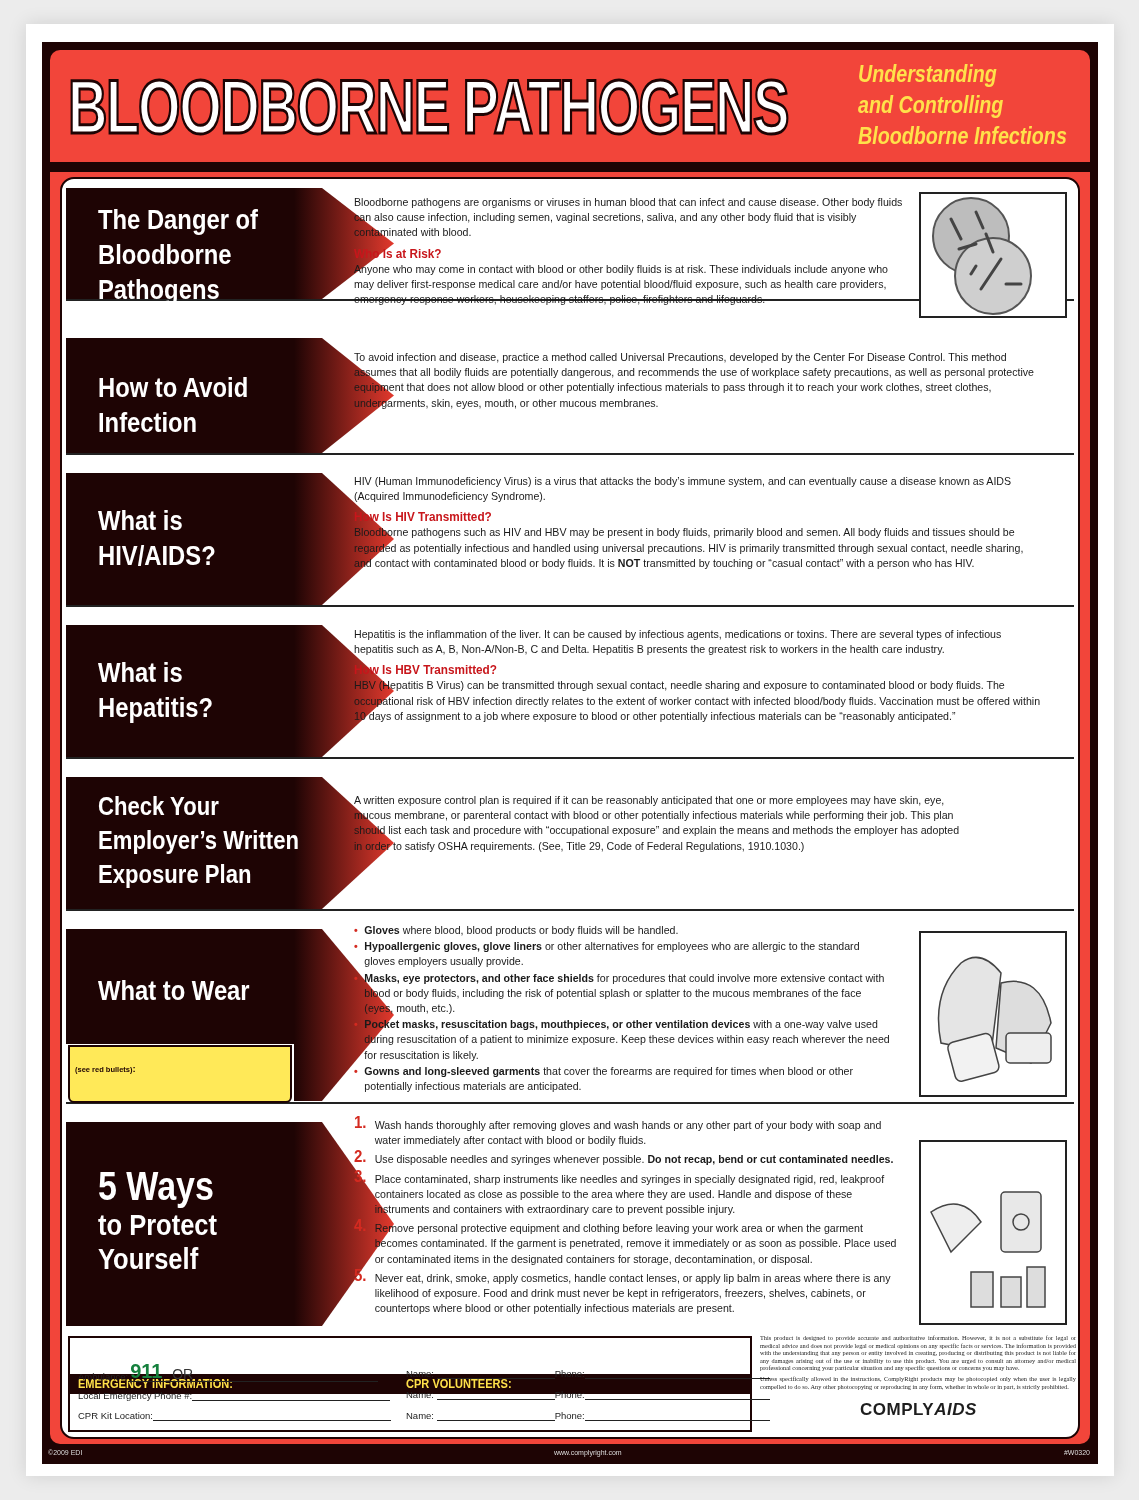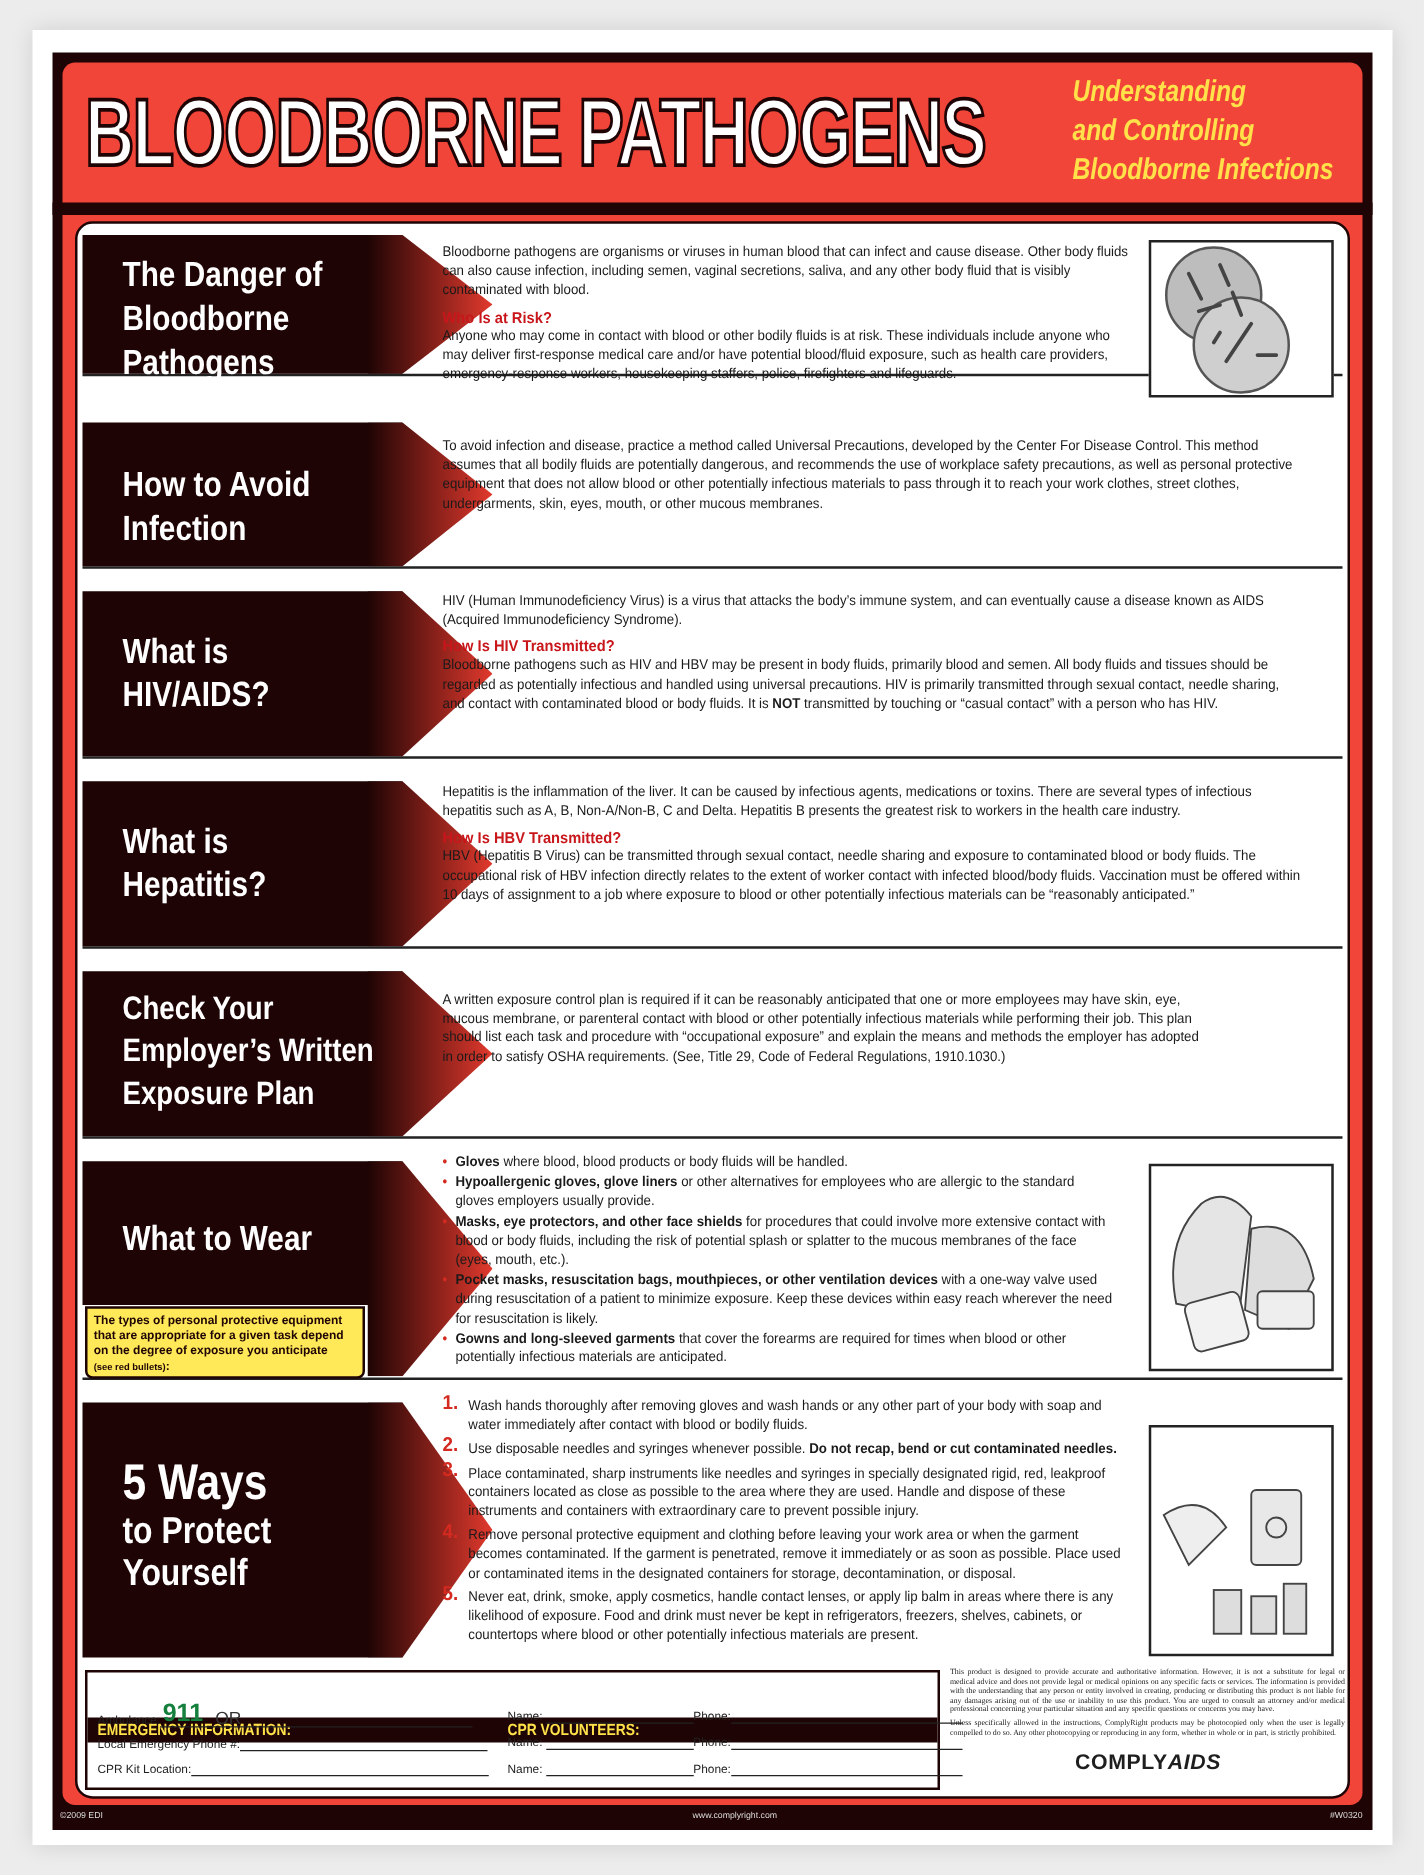--- a/index.html
+++ b/index.html
@@ -219,21 +219,21 @@
   <div class="pic" style="left:853px;top:10px;width:148px;height:166px;">
     <svg width="144" height="162" viewBox="0 0 144 162">
       <path d="M20 110 Q10 60 40 30 Q60 15 80 40 L70 120 Z" fill="#e5e5e5" stroke="#444" stroke-width="1.5"></path>
       <path d="M80 50 Q120 40 130 90 L110 130 L75 115 Z" fill="#ddd" stroke="#444" stroke-width="1.5"></path>
       <rect x="30" y="105" width="45" height="40" rx="6" fill="#f2f2f2" stroke="#444" stroke-width="1.5" transform="rotate(-15 50 125)"></rect>
       <rect x="85" y="100" width="45" height="30" rx="4" fill="#eee" stroke="#444" stroke-width="1.5"></rect>
     </svg>
   </div>
 </div>
 <div class="yellow-note">
-  <span>The types of personal protective equipment that are appropriate for a given task depend on the degree of exposure you anticipate</span><br>
+  <br>
   <small>(see red bullets)</small><span>:</span>
 </div>
 
 <div class="section" style="top:1114px;height:212px;border-bottom:none;">
   <div class="tab"></div>
   <div class="arrow">
     <svg class="arrow-shape" viewBox="0 0 100 100" preserveAspectRatio="none">
         <defs>
           <linearGradient id="g7" x1="0" x2="1">
             <stop offset="0" stop-color="#1e0404"></stop>

